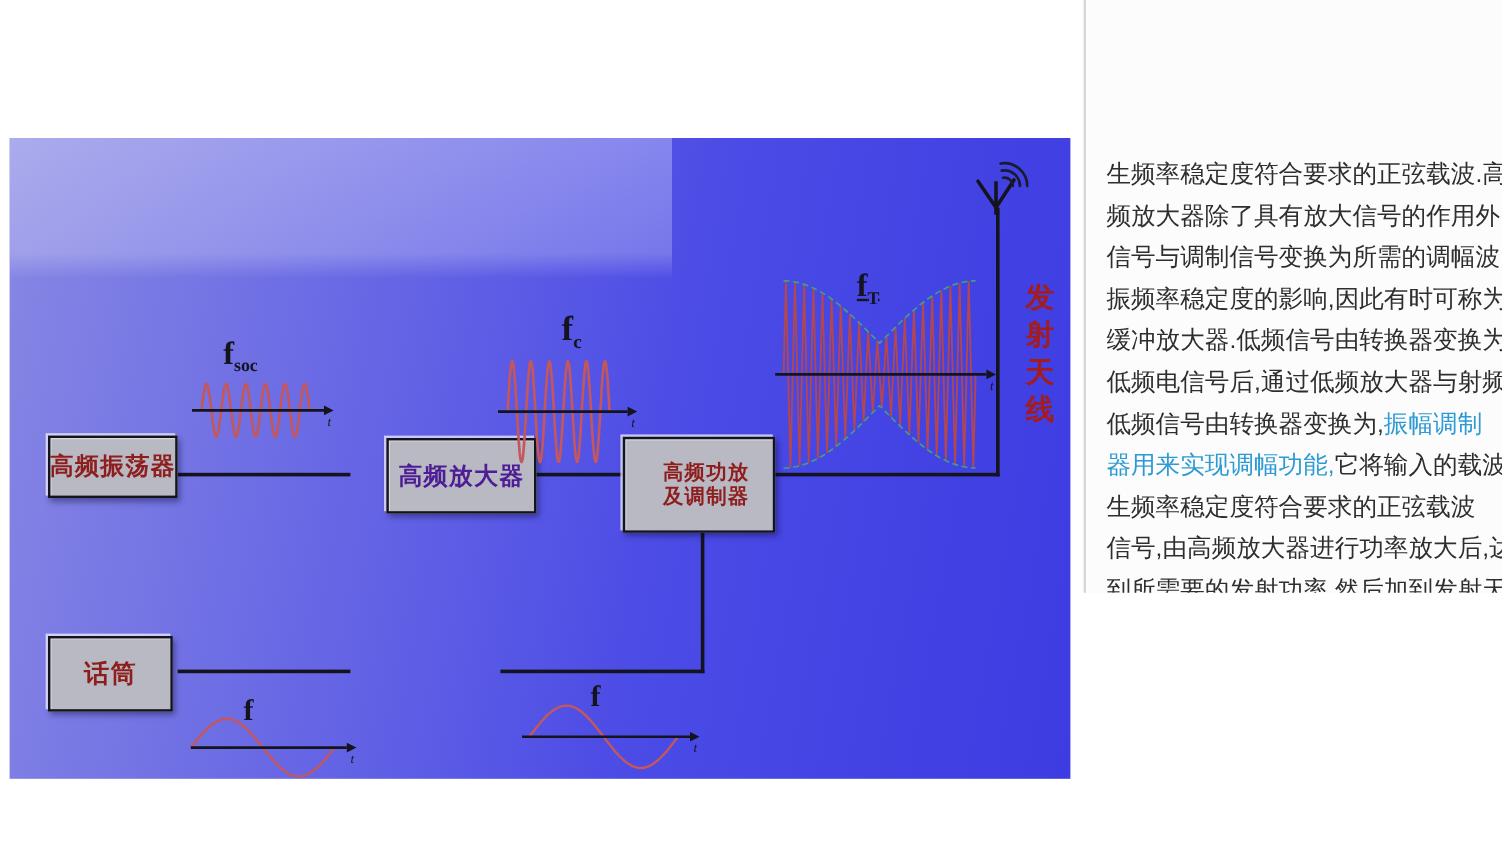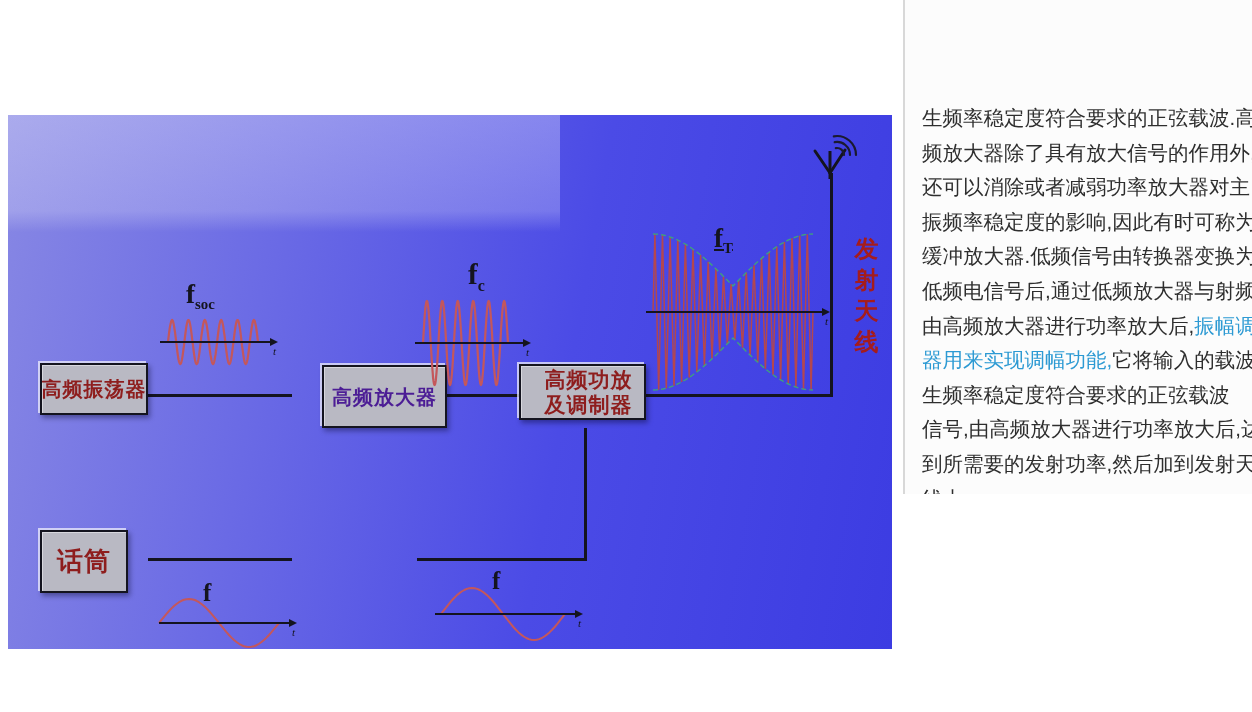--- a/index.html
+++ b/index.html
@@ -67,25 +67,25 @@
     </svg>
 
     <div class="box" style="left: 32px; top: 248px; width: 108px; height: 52px; color: rgb(142, 29, 29);">
       <span>高频振荡器</span>
         <span></span>
     </div>
     <div class="box" style="left: 284px; top: 250px; width: 125px; height: 63px; color: #4c1d95; margin-left: 30px;">
       <span>高频放大器</span>
         <span></span>
     </div>
-    <div class="box" style="left: 511px; top: 249px; width: 127px; height: 56px; font-size: 21px; color: rgb(142, 29, 29); padding-left: 12px;">
+    <div class="box" style="left: 511px; top: 249px; width: 127px; height: 80px; font-size: 17px; color: rgb(142, 29, 29); padding-left: 12px;">
       <span>高频功放</span>
         <span>及调制器</span>
     </div>
-    <div class="box" style="left: 32px; top: 415px; width: 88px; height: 63px; font-size: 26px; color: rgb(142, 29, 29);">
+    <div class="box" style="left: 32px; top: 415px; width: 104px; height: 63px; font-size: 21px; color: rgb(142, 29, 29);">
       <span>话筒</span>
         <span></span>
     </div>
 
     <svg id="w-osc" style="left:150px;top:180px;" width="125" height="72">
         <path d="M10.0 47.0L10.4 43.6L10.8 40.2L11.2 37.0L11.6 34.1L12.0 31.4L12.5 29.2L12.9 27.4L13.3 26.1L13.7 25.3L14.1 25.0L14.5 25.3L14.9 26.1L15.3 27.4L15.7 29.2L16.1 31.4L16.5 34.1L17.0 37.0L17.4 40.2L17.8 43.6L18.2 47.0L18.6 50.4L19.0 53.8L19.4 57.0L19.8 59.9L20.2 62.6L20.6 64.8L21.0 66.6L21.5 67.9L21.9 68.7L22.3 69.0L22.7 68.7L23.1 67.9L23.5 66.6L23.9 64.8L24.3 62.6L24.7 59.9L25.1 57.0L25.5 53.8L26.0 50.4L26.4 47.0L26.8 43.6L27.2 40.2L27.6 37.0L28.0 34.1L28.4 31.4L28.8 29.2L29.2 27.4L29.6 26.1L30.0 25.3L30.5 25.0L30.9 25.3L31.3 26.1L31.7 27.4L32.1 29.2L32.5 31.4L32.9 34.1L33.3 37.0L33.7 40.2L34.1 43.6L34.5 47.0L35.0 50.4L35.4 53.8L35.8 57.0L36.2 59.9L36.6 62.6L37.0 64.8L37.4 66.6L37.8 67.9L38.2 68.7L38.6 69.0L39.0 68.7L39.5 67.9L39.9 66.6L40.3 64.8L40.7 62.6L41.1 59.9L41.5 57.0L41.9 53.8L42.3 50.4L42.7 47.0L43.1 43.6L43.5 40.2L44.0 37.0L44.4 34.1L44.8 31.4L45.2 29.2L45.6 27.4L46.0 26.1L46.4 25.3L46.8 25.0L47.2 25.3L47.6 26.1L48.0 27.4L48.5 29.2L48.9 31.4L49.3 34.1L49.7 37.0L50.1 40.2L50.5 43.6L50.9 47.0L51.3 50.4L51.7 53.8L52.1 57.0L52.5 59.9L53.0 62.6L53.4 64.8L53.8 66.6L54.2 67.9L54.6 68.7L55.0 69.0L55.4 68.7L55.8 67.9L56.2 66.6L56.6 64.8L57.0 62.6L57.5 59.9L57.9 57.0L58.3 53.8L58.7 50.4L59.1 47.0L59.5 43.6L59.9 40.2L60.3 37.0L60.7 34.1L61.1 31.4L61.5 29.2L62.0 27.4L62.4 26.1L62.8 25.3L63.2 25.0L63.6 25.3L64.0 26.1L64.4 27.4L64.8 29.2L65.2 31.4L65.6 34.1L66.0 37.0L66.5 40.2L66.9 43.6L67.3 47.0L67.7 50.4L68.1 53.8L68.5 57.0L68.9 59.9L69.3 62.6L69.7 64.8L70.1 66.6L70.5 67.9L71.0 68.7L71.4 69.0L71.8 68.7L72.2 67.9L72.6 66.6L73.0 64.8L73.4 62.6L73.8 59.9L74.2 57.0L74.6 53.8L75.0 50.4L75.5 47.0L75.9 43.6L76.3 40.2L76.7 37.0L77.1 34.1L77.5 31.4L77.9 29.2L78.3 27.4L78.7 26.1L79.1 25.3L79.5 25.0L80.0 25.3L80.4 26.1L80.8 27.4L81.2 29.2L81.6 31.4L82.0 34.1L82.4 37.0L82.8 40.2L83.2 43.6L83.6 47.0L84.0 50.4L84.5 53.8L84.9 57.0L85.3 59.9L85.7 62.6L86.1 64.8L86.5 66.6L86.9 67.9L87.3 68.7L87.7 69.0L88.1 68.7L88.5 67.9L89.0 66.6L89.4 64.8L89.8 62.6L90.2 59.9L90.6 57.0L91.0 53.8L91.4 50.4L91.8 47.0L92.2 43.6L92.6 40.2L93.0 37.0L93.5 34.1L93.9 31.4L94.3 29.2L94.7 27.4L95.1 26.1L95.5 25.3L95.9 25.0L96.3 25.3L96.7 26.1L97.1 27.4L97.5 29.2L98.0 31.4L98.4 34.1L98.8 37.0L99.2 40.2L99.6 43.6L100.0 47.0" fill="none" stroke="#c4575b" stroke-width="2.2" stroke-linejoin="round"></path>
         <line x1="2" y1="47" x2="112" y2="47" stroke="#14141f" stroke-width="2.2"></line>
         <polygon points="112,43 120,47 112,51" fill="#14141f"></polygon>
         <text x="115" y="60" font-size="11" fill="#14141f">t</text>
       </svg>
@@ -129,28 +129,28 @@
       <span>f</span>
     </div>
     <div class="wlabel" style="left:484px;top:452px;font-size:25px;">
       <span>f</span>
     </div>
 
     <div class="ant-label" id="ant-label" style="left: 845px; top: 118px; color: rgb(165, 28, 28);">发射天线</div>
   </div>
 
   <div class="text-panel">
-    <div class="text-lines" id="text-lines" style="color: rgb(46, 46, 46);">
+    <div class="text-lines" id="text-lines" style="color: rgb(46, 46, 46); margin-top: 28px;">
         <div class="tline"><span class="run">生频率稳定度符合要求的正弦载波.高</span></div>
         <div class="tline"><span class="run">频放大器除了具有放大信号的作用外,</span></div>
-        <div class="tline"><span class="run">还可以消除或者减弱功率放大器对主</span></div>
+        <div class="tline"><span class="run">信号与调制信号变换为所需的调幅波</span></div>
         <div class="tline"><span class="run">振频率稳定度的影响,因此有时可称为</span></div>
         <div class="tline"><span class="run">缓冲放大器.低频信号由转换器变换为</span></div>
         <div class="tline"><span class="run">低频电信号后,通过低频放大器与射频</span></div>
-        <div class="tline"><span class="run">由高频放大器进行功率放大后,</span><span class="link" style="color: rgb(45, 154, 211);">振幅调制</span></div>
+        <div class="tline"><span class="run">低频信号由转换器变换为,</span><span class="link" style="color: rgb(45, 154, 211);">振幅调制</span></div>
         <div class="tline"><span class="link" style="color: rgb(45, 154, 211);">器用来实现调幅功能,</span><span class="run">它将输入的载波</span></div>
         <div class="tline"><span class="run">生频率稳定度符合要求的正弦载波</span></div>
         <div class="tline"><span class="run">信号,由高频放大器进行功率放大后,达</span></div>
         <div class="tline"><span class="run">到所需要的发射功率,然后加到发射天</span></div>
         <div class="tline"><span class="run">线上.</span></div>
       </div>
   </div>
 
 </div>
 

